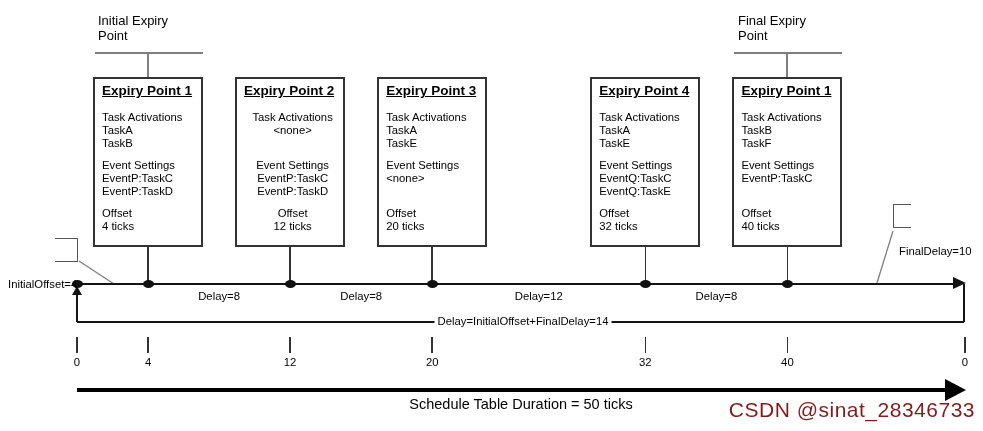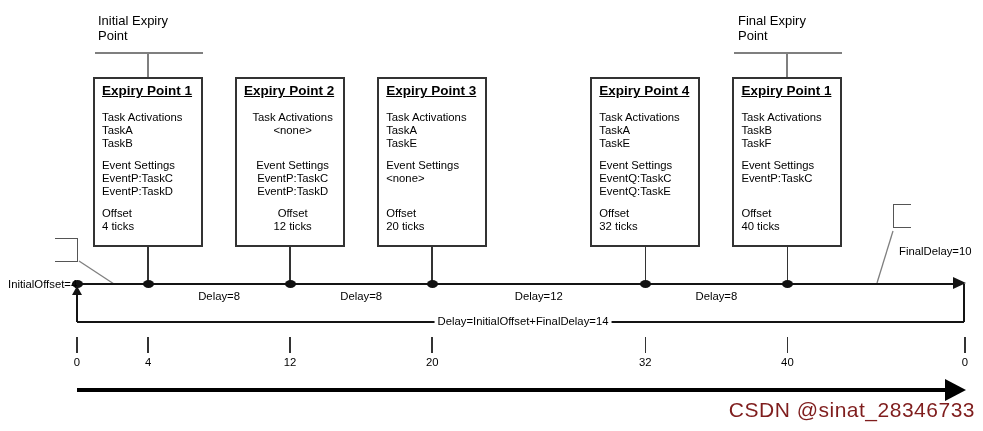--- a/index.html
+++ b/index.html
@@ -174,16 +174,17 @@
   <div class="wrap-label">Delay=InitialOffset+FinalDelay=14</div>
 
   <div class="abs" style="left:55px;top:238px;width:23px;height:24px;border:1.2px solid #555;border-left:none;box-sizing:border-box"></div>
   <div class="callout-text" style="left:8px;top:243px">InitialOffset=4</div>
 
   <div class="abs" style="left:893px;top:204px;width:18px;height:24px;border:1.2px solid #555;border-right:none;box-sizing:border-box"></div>
   <div class="callout-text" style="left:899px;top:210px;background:#fff">FinalDelay=10</div>
 
   <div class="abs" style="left:77px;top:388px;width:870px;height:4px;background:#000"></div>
   <div class="abs" style="left:945px;top:379px;width:0;height:0;border-left:21px solid #000;border-top:11px solid transparent;border-bottom:11px solid transparent"></div>
+  <div class="duration-label">Schedule Table Duration = 50 ticks</div>
 
   <div class="watermark">CSDN @sinat_28346733</div>
 
 </div>
 
 </body></html>

